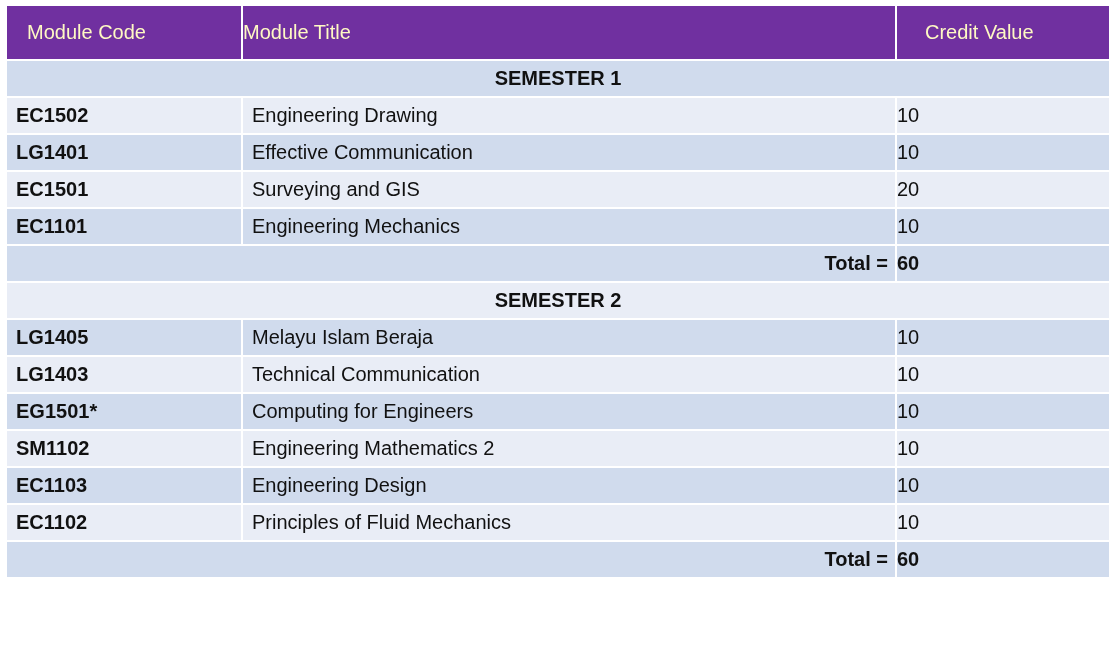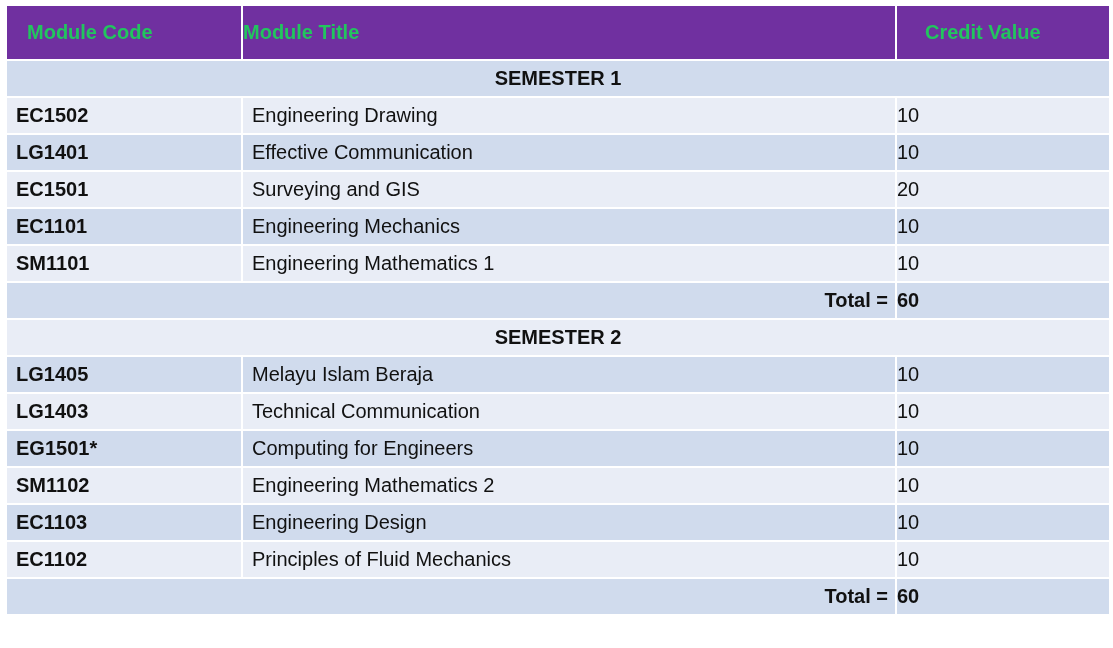--- a/index.html
+++ b/index.html
@@ -1,19 +1,19 @@
 <!DOCTYPE html>
 <html><head>
 <meta charset="utf-8">
 <style>
   html, body { margin:0; padding:0; background:#ffffff; }
   body { width:1113px; height:648px; position:relative; overflow:hidden; font-family:"Liberation Sans", sans-serif; }
   table { position:absolute; left:5px; top:4px; width:1104px; border-collapse:collapse; table-layout:fixed; }
   td, th { border:2px solid #ffffff; padding:0; font-size:20px; color:#111111; }
-  th { background:#7030a0; color:#22c55e; font-weight:bold; height:53px; text-align:left; padding-left:20px; }
+  th { background:#7030a0; color:#fef9c3; font-weight:normal; height:53px; text-align:left; padding-left:20px; }
   th.center { text-align:left; padding-left:0; }
   th.credit { padding-left:28px; }
   tr.body td { height:35px; }
   tr.dark td { background:#d0dbed; }
   tr.light td { background:#e9edf6; }
   td.code { font-weight:bold; padding-left:9px; }
   td.title { padding-left:9px; }
   td.credit { text-align:left; }
   td.sem { text-align:center; font-weight:bold; }
   td.total-label { text-align:right; font-weight:bold; padding-right:7px; }
@@ -52,25 +52,20 @@
     <tr class="body light">
       <td class="code">EC1501</td>
       <td class="title">Surveying and GIS</td>
       <td class="credit">20</td>
     </tr>
     <tr class="body dark">
       <td class="code">EC1101</td>
       <td class="title">Engineering Mechanics</td>
       <td class="credit">10</td>
     </tr>
-    <tr class="body light">
-      <td class="code">SM1101</td>
-      <td class="title">Engineering Mathematics 1</td>
-      <td class="credit">10</td>
-    </tr>
     <tr class="body dark">
       <td colspan="2" class="total-label">Total =</td>
       <td class="total-val">60</td>
     </tr>
 
     <tr class="body light">
       <td colspan="3" class="sem">SEMESTER 2</td>
     </tr>
     <tr class="body dark">
       <td class="code">LG1405</td>

